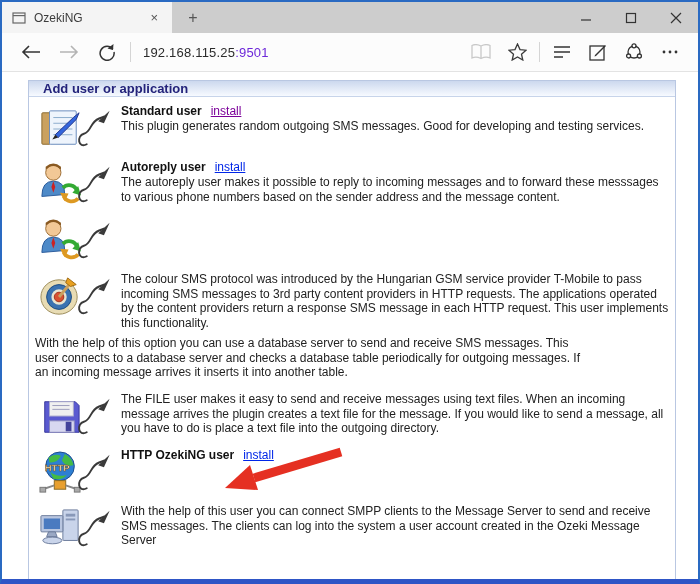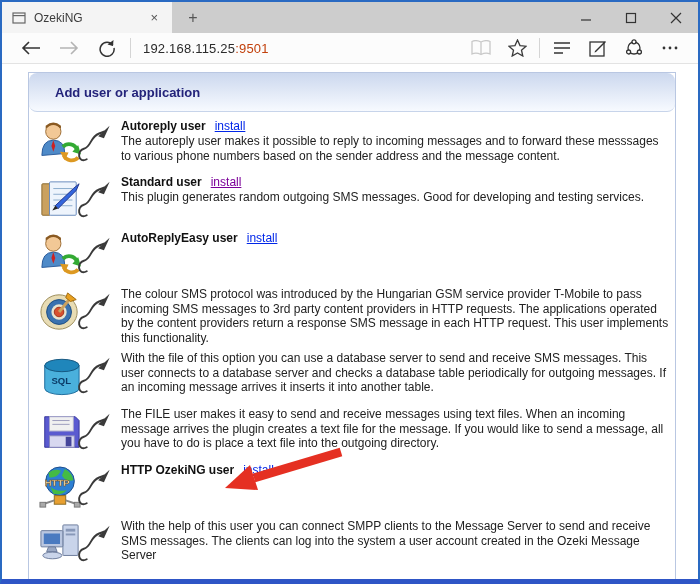--- a/index.html
+++ b/index.html
@@ -19,42 +19,42 @@
   }
   .tab-title { flex:1; margin-left:8px; white-space:nowrap; overflow:hidden; }
   .tab-close { font-size:13px; color:#555; padding:2px 6px; cursor:default; }
   .newtab { width:42px; display:flex; align-items:center; justify-content:center;
             font-size:16px; color:#555; }
   .strip-spacer { flex:1; }
   .winbtns { display:flex; }
   .winbtn { width:45px; display:flex; align-items:center; justify-content:center; }
 
   
-  .navrow { display:flex; align-items:center; height:31px; background:#fcfcfc;
+  .navrow { display:flex; align-items:center; height:39px; background:#fcfcfc;
             border-bottom:1px solid #e3e3e3; padding:0 10px; }
   .navbtn { width:38px; display:flex; align-items:center; justify-content:center; }
   .vsep { width:1px; height:20px; background:#d5d5d5; margin:0 4px; }
   .addr { flex:1; display:flex; align-items:center; padding-left:8px;
           font-size:13px; letter-spacing:.2px; }
   .addr .host { color:#2b2b2b; }
-  .addr .port { color:#c2410c; }
+  .addr .port { color:#6d28d9; }
   .rightbtns { display:flex; align-items:center; }
   .rightbtns .navbtn { width:36px; }
 
   
   .content { position:relative; height:515px; background:#fff; overflow:hidden; }
   .panel {
     margin:8px 22px 0 26px; border:1px solid #b9c7e2; border-bottom:none;
     min-height:510px;
   }
   .panel-head {
-    height:39px; display:flex; align-items:center; padding:0 26px;
+    height:16px; display:flex; align-items:center; padding:0 14px;
     background:linear-gradient(#ccd8ee, #f7faff);
     border-bottom:1px solid #c7d4ea;
-    font-size:13px; font-weight:bold; color:var(--heading,#23237a);border-radius:8px;
+    font-size:13px; font-weight:bold; color:var(--heading,#23237a);
   }
   .plugin-list { padding:7px 4px 0 6px; }
 
   .item { display:flex; min-height:50px; margin-bottom:6px; }
   .ic { width:86px; flex:none; padding:2px 0 0 4px; }
   .tx { width:554px; }
   .trow { font-size:12px; line-height:15px; }
   .t { font-weight:bold; color:#111; }
   .install { margin-left:9px; color:var(--link,#0026e8); }
   .install.visited { color:var(--link-visited,#7b0099); }
@@ -167,20 +167,43 @@
     </div>
   </div>
 
   <div class="content">
     <div class="panel">
       <div class="panel-head">Add user or application</div>
       <div class="plugin-list">
   <div class="item">
     <div class="ic">
               <svg width="84" height="46" viewBox="0 0 88 48">
+                <rect x="3" y="7" width="9" height="33" rx="1" fill="#caa15f" stroke="#8a6a30"></rect>
+                <rect x="11" y="5" width="28" height="35" rx="1" fill="#eef4fc" stroke="#6688bb"></rect>
+                <line x1="15" y1="12" x2="35" y2="12" stroke="#88aacc"></line>
+                <line x1="15" y1="18" x2="35" y2="18" stroke="#88aacc"></line>
+                <line x1="15" y1="24" x2="35" y2="24" stroke="#88aacc"></line>
+                <line x1="15" y1="30" x2="35" y2="30" stroke="#88aacc"></line>
+                <path d="M17 30 L36 12 L42 7 L39 14 L20 33 Z" fill="#3366dd" stroke="#223388"></path>
+                <path d="M17 30 L20 33 L14 35 Z" fill="#222"></path>
+                <path d="M50 40 C41 45 39 31 47 29 C55 27 53 17 63 13 L68 11" fill="none" stroke="#3a3a3a" stroke-width="2" stroke-linecap="round"></path>
+                <polygon points="62,16 74,5 68,18" fill="#3a3a3a"></polygon>
+              </svg>
+            </div>
+    <div class="tx">
+      <div class="trow">
+        <span class="t">Standard user</span><a class="install l visited" href="#">install</a>
+      </div>
+      <div class="d">This plugin generates random outgoing SMS messages. Good for developing and testing services.</div>
+    </div>
+  </div>
+
+  <div class="item">
+    <div class="ic">
+              <svg width="84" height="46" viewBox="0 0 88 48">
                 <circle cx="15" cy="11" r="8" fill="#f2c896" stroke="#9a6a30"></circle>
                 <path d="M7 8 Q15 0 23 8 L23 5 Q15 -2 7 5 Z" fill="#8a5a22"></path>
                 <path d="M3 36 Q3 20 15 20 Q27 20 27 34 L3 36 Z" fill="#4e8ac8" stroke="#2a5a9a"></path>
                 <path d="M15 20 L13 26 L15 32 L17 26 Z" fill="#cc2222"></path>
                 <path d="M25 27 A9 9 0 0 1 40 30" fill="none" stroke="#33aa33" stroke-width="4"></path>
                 <polygon points="41,25 44,35 35,32" fill="#33aa33"></polygon>
                 <path d="M41 38 A9 9 0 0 1 26 36" fill="none" stroke="#dd9922" stroke-width="4"></path>
                 <polygon points="27,41 22,32 31,33" fill="#dd9922"></polygon>
                 <path d="M50 40 C41 45 39 31 47 29 C55 27 53 17 63 13 L68 11" fill="none" stroke="#3a3a3a" stroke-width="2" stroke-linecap="round"></path>
                 <polygon points="62,16 74,5 68,18" fill="#3a3a3a"></polygon>
@@ -190,59 +213,33 @@
       <div class="trow">
         <span class="t">Autoreply user</span><a class="install l" href="#">install</a>
       </div>
       <div class="d">The autoreply user makes it possible to reply to incoming messages and to forward these messsages to various phone numbers based on the sender address and the message content.</div>
     </div>
   </div>
 
   <div class="item">
     <div class="ic">
               <svg width="84" height="46" viewBox="0 0 88 48">
-                <rect x="3" y="7" width="9" height="33" rx="1" fill="#caa15f" stroke="#8a6a30"></rect>
-                <rect x="11" y="5" width="28" height="35" rx="1" fill="#eef4fc" stroke="#6688bb"></rect>
-                <line x1="15" y1="12" x2="35" y2="12" stroke="#88aacc"></line>
-                <line x1="15" y1="18" x2="35" y2="18" stroke="#88aacc"></line>
-                <line x1="15" y1="24" x2="35" y2="24" stroke="#88aacc"></line>
-                <line x1="15" y1="30" x2="35" y2="30" stroke="#88aacc"></line>
-                <path d="M17 30 L36 12 L42 7 L39 14 L20 33 Z" fill="#3366dd" stroke="#223388"></path>
-                <path d="M17 30 L20 33 L14 35 Z" fill="#222"></path>
-                <path d="M50 40 C41 45 39 31 47 29 C55 27 53 17 63 13 L68 11" fill="none" stroke="#3a3a3a" stroke-width="2" stroke-linecap="round"></path>
-                <polygon points="62,16 74,5 68,18" fill="#3a3a3a"></polygon>
-              </svg>
-            </div>
-    <div class="tx">
-      <div class="trow">
-        <span class="t">Standard user</span><a class="install l visited" href="#">install</a>
-      </div>
-      <div class="d">This plugin generates random outgoing SMS messages. Good for developing and testing services.</div>
-    </div>
-  </div>
-
-  <div class="item">
-    <div class="ic">
-              <svg width="84" height="46" viewBox="0 0 88 48">
                 <circle cx="15" cy="11" r="8" fill="#f2c896" stroke="#9a6a30"></circle>
                 <path d="M7 8 Q15 0 23 8 L23 5 Q15 -2 7 5 Z" fill="#8a5a22"></path>
                 <path d="M3 36 Q3 20 15 20 Q27 20 27 34 L3 36 Z" fill="#4e8ac8" stroke="#2a5a9a"></path>
                 <path d="M15 20 L13 26 L15 32 L17 26 Z" fill="#cc2222"></path>
                 <path d="M25 27 A9 9 0 0 1 40 30" fill="none" stroke="#33aa33" stroke-width="4"></path>
                 <polygon points="41,25 44,35 35,32" fill="#33aa33"></polygon>
                 <path d="M41 38 A9 9 0 0 1 26 36" fill="none" stroke="#dd9922" stroke-width="4"></path>
                 <polygon points="27,41 22,32 31,33" fill="#dd9922"></polygon>
                 <path d="M50 40 C41 45 39 31 47 29 C55 27 53 17 63 13 L68 11" fill="none" stroke="#3a3a3a" stroke-width="2" stroke-linecap="round"></path>
                 <polygon points="62,16 74,5 68,18" fill="#3a3a3a"></polygon>
               </svg>
             </div>
     <div class="tx">
-      <div class="trow">
-        <span class="t">AutoReplyEasy user</span><a class="install l" href="#">install</a>
-      </div>
     </div>
   </div>
 
   <div class="item">
     <div class="ic">
               <svg width="84" height="46" viewBox="0 0 88 48">
                 <ellipse cx="21" cy="24" rx="19" ry="18" fill="#e8dcb4" stroke="#9a8a58"></ellipse>
                 <circle cx="21" cy="24" r="13" fill="#3a72b0" stroke="#1a4a80"></circle>
                 <circle cx="21" cy="24" r="8" fill="#e8e4d0"></circle>
                 <circle cx="21" cy="24" r="5" fill="#d85030" stroke="#a03018"></circle>
@@ -251,31 +248,22 @@
                 <path d="M50 40 C41 45 39 31 47 29 C55 27 53 17 63 13 L68 11" fill="none" stroke="#3a3a3a" stroke-width="2" stroke-linecap="round"></path>
                 <polygon points="62,16 74,5 68,18" fill="#3a3a3a"></polygon>
               </svg>
             </div>
     <div class="tx">
       <div class="d">The colour SMS protocol was introduced by the Hungarian GSM service provider T-Mobile to pass incoming SMS messages to 3rd party content providers in HTTP requests. The applications operated by the content providers return a response SMS message in each HTTP request. This user implements this functionality.</div>
     </div>
   </div>
 
   <div class="item">
-    <div class="ic">
-              <svg width="84" height="46" viewBox="0 0 88 48">
-                <path d="M6 13 L6 37 A18 6.5 0 0 0 42 37 L42 13 Z" fill="#4ab0dc" stroke="#1a6a9a"></path>
-                <ellipse cx="24" cy="13" rx="18" ry="6.5" fill="#1f86bb" stroke="#14557e"></ellipse>
-                <text x="13" y="32" font-family="Liberation Sans, sans-serif" font-size="10" font-weight="bold" fill="#0a3a66">SQL</text>
-                <path d="M50 40 C41 45 39 31 47 29 C55 27 53 17 63 13 L68 11" fill="none" stroke="#3a3a3a" stroke-width="2" stroke-linecap="round"></path>
-                <polygon points="62,16 74,5 68,18" fill="#3a3a3a"></polygon>
-              </svg>
-            </div>
-    <div class="tx">
-      <div class="d">With the file of this option you can use a database server to send and receive SMS messages. This user connects to a database server and checks a database table periodically for outgoing messages. If an incoming message arrives it inserts it into another table.</div>
+    <div class="tx">
+      <div class="d">With the help of this option you can use a database server to send and receive SMS messages. This user connects to a database server and checks a database table periodically for outgoing messages. If an incoming message arrives it inserts it into another table.</div>
     </div>
   </div>
 
   <div class="item">
     <div class="ic">
               <svg width="84" height="46" viewBox="0 0 88 48">
                 <path d="M6 8 L38 8 L42 12 L42 40 L6 40 Z" fill="#5a5ad0" stroke="#34349a"></path>
                 <rect x="11" y="8" width="25" height="15" fill="#f0f0f0" stroke="#aaaacc"></rect>
                 <line x1="14" y1="12" x2="32" y2="12" stroke="#9999bb"></line>
                 <line x1="14" y1="16" x2="32" y2="16" stroke="#9999bb"></line>

